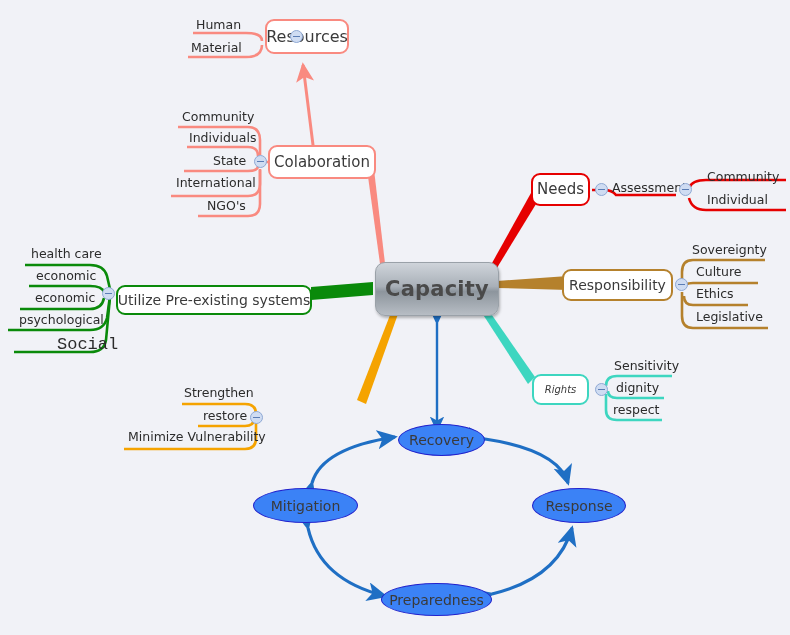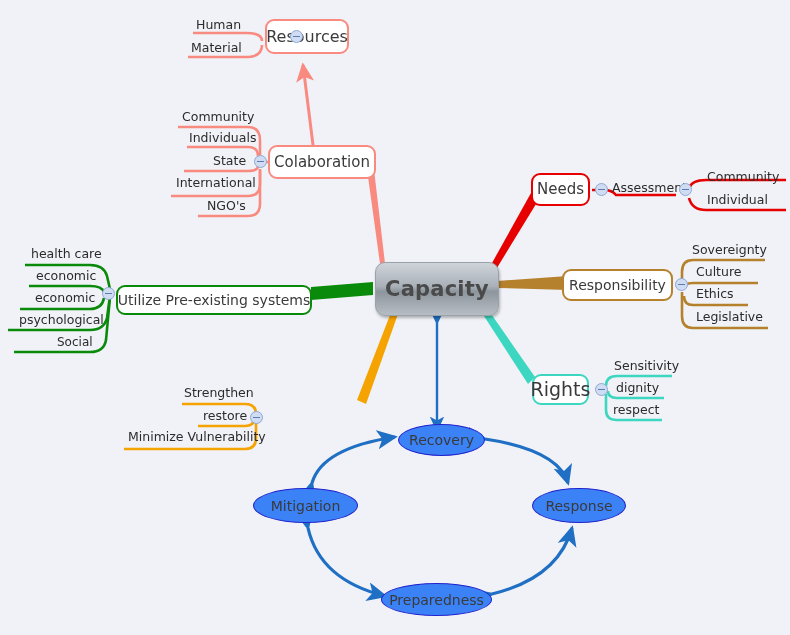--- a/index.html
+++ b/index.html
@@ -216,21 +216,21 @@
   </div>
 
   <div class="leaf" style="left:612px; top:182px; font-size:12.5px;">
     <span>Assessment</span>
   </div>
 
   <div class="node" style="left:562px; top:269px; width:111px; height:32px; border:2.2px solid #b5812c; font-size:14px;">
     <span>Responsibility</span>
   </div>
 
-  <div class="node" style="left:532px; top:374px; width:57px; height:31px; border:2.2px solid #3dd6c0; font-size:19px;">
+  <div class="node" style="left:532px; top:374px; width:57px; height:31px; border:2.2px solid #3dd6c0; font-size:10px;font-style:italic;">
     <span>Rights</span>
   </div>
 
 
   <div class="node" style="left:116px; top:285px; width:196px; height:30px; border:2.2px solid #0a8a0a; font-size:14px;">
     <span>Utilize Pre-existing systems</span>
   </div>
 
   <div class="ellipse" style="left:398px; top:424px; width:87px; height:32px;">
     <span>Recovery</span>
@@ -316,21 +316,21 @@
   </div>
   <div class="leaf" style="left:36px; top:270px; font-size:12.5px;">
     <span>economic</span>
   </div>
   <div class="leaf" style="left:35px; top:292px; font-size:12.5px;">
     <span>economic</span>
   </div>
   <div class="leaf" style="left:19px; top:314px; font-size:12.5px;">
     <span>psychological</span>
   </div>
-  <div class="leaf" style="left:57px; top:336px; font-size:12px;">
+  <div class="leaf" style="left:57px; top:336px; font-size:17px;font-family:Liberation Mono, monospace;">
     <span>Social</span>
   </div>
 
   <div class="toggle" style="left:290px; top:30px;"></div>
   <div class="toggle" style="left:254px; top:155px;"></div>
   <div class="toggle" style="left:595px; top:183px;"></div>
   <div class="toggle" style="left:679px; top:183px;"></div>
   <div class="toggle" style="left:675px; top:278px;"></div>
   <div class="toggle" style="left:595px; top:383px;"></div>
   <div class="toggle" style="left:250px; top:411px;"></div>

